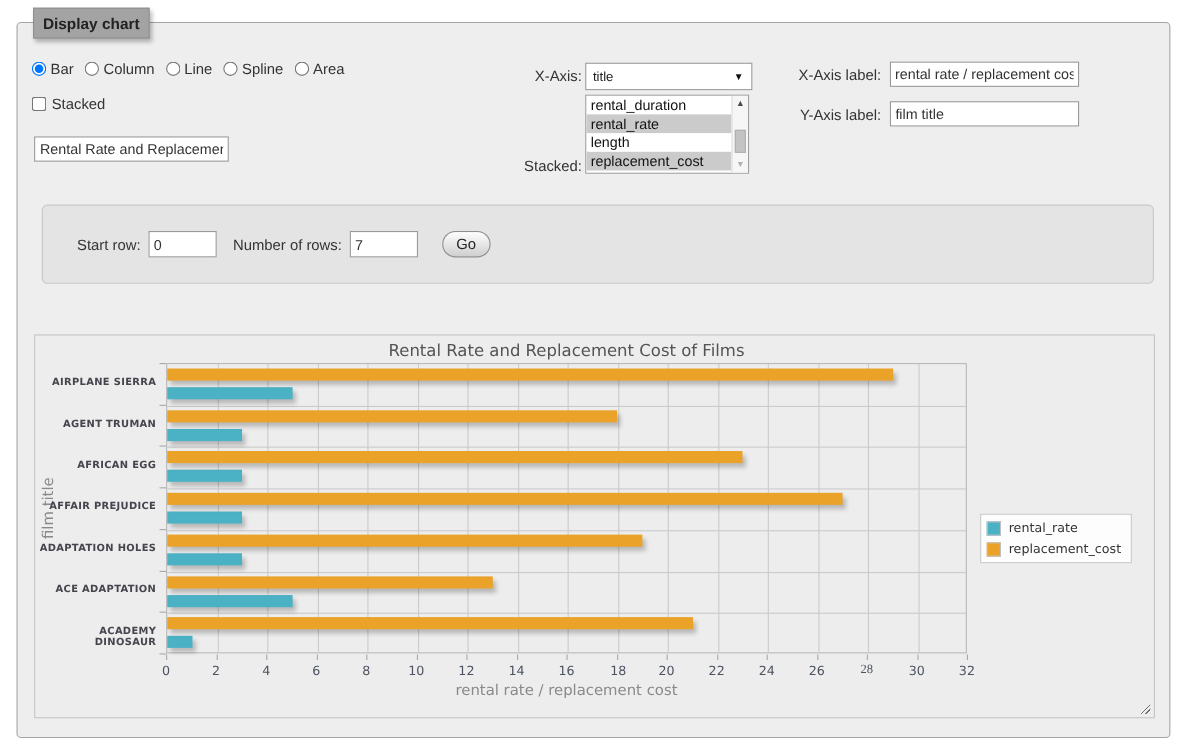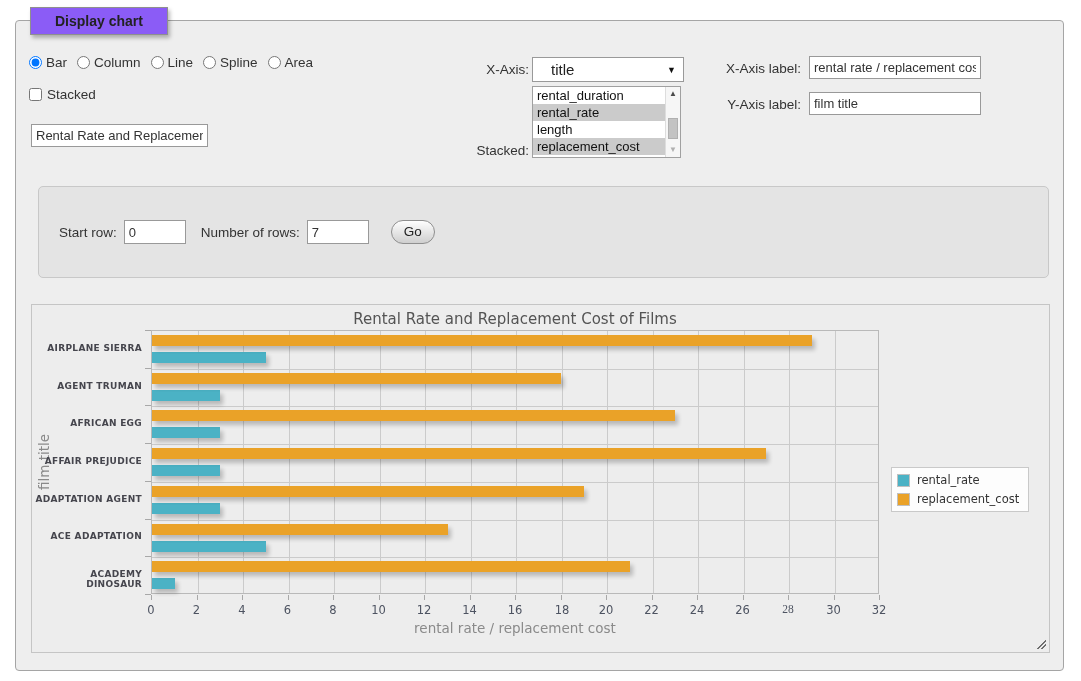--- a/index.html
+++ b/index.html
@@ -3,22 +3,22 @@
 <meta charset="utf-8">
 <style>
   * { box-sizing: border-box; margin: 0; padding: 0; }
   html, body { width: 1081px; height: 681px; background: #fff; overflow: hidden;
     font-family: "Liberation Sans", sans-serif; font-size: 13px; color: #333; }
   .page { position: relative; width: 1081px; height: 681px; }
 
   
   .fieldset { position: absolute; left: 15px; top: 20px; width: 1049px; height: 651px;
     background: #eeeeee; border: 1px solid #a5a5a5; border-radius: 4px; }
-  .legend-box { position: absolute; left: 14px; top: -14px; background: #8b5cf6;
-    border: 1px solid #8f8f8f; padding: 5px 24px; font-weight: bold; font-size: 14px;
+  .legend-box { position: absolute; left: 14px; top: -14px; background: #a3a3a3;
+    border: 1px solid #8f8f8f; padding: 5px 8px; font-weight: bold; font-size: 14px;
     color: #222; box-shadow: 2px 3px 4px rgba(0,0,0,0.28); }
 
   
   .radio-row { position: absolute; left: 13px; top: 34px; display: flex; align-items: center; }
   .radio-item { display: flex; align-items: center; margin-right: 10px; font-size: 13.5px; cursor: default; }
   .radio-item input { margin-right: 4px; }
   .stacked-row { position: absolute; left: 13px; top: 66px; display: flex; align-items: center; font-size: 13.5px; }
   .stacked-row input { margin-right: 5px; }
   input[type="text"] { border: 1px solid #999; background: #fff; height: 23px;
     padding: 1px 4px; font-family: "Liberation Sans", sans-serif; font-size: 13px; color: #333; }
@@ -28,42 +28,42 @@
   .xaxis-lbl { left: 438px; top: 41px; }
   .series-lbl { left: 438px; top: 122px; }
   .lbl2 { position: absolute; font-size: 13.5px; color: #333; text-align: right; width: 90px; }
   .xaxislabel-lbl { left: 695px; top: 40px; }
   .yaxislabel-lbl { left: 695px; top: 76px; }
   .xaxis-input { position: absolute; left: 793px; top: 35px; width: 172px; }
   .yaxis-input { position: absolute; left: 793px; top: 71px; width: 172px; }
 
   .select { position: absolute; left: 516px; top: 36px; width: 152px; height: 25px;
     background: #fff; border: 1px solid #999; display: flex; align-items: center; cursor: default; }
-  .select .val { flex: 1; padding-left: 18px; font-size: 15px; color: #222; }
+  .select .val { flex: 1; padding-left: 6px; font-size: 12px; color: #222; }
   .select .arrow { font-size: 9px; color: #111; padding-right: 7px; }
 
   .listbox { position: absolute; left: 516px; top: 65px; width: 149px; height: 72px;
     background: #fff; border: 1px solid #a0a0a0; overflow: hidden; }
   .listbox .opts { position: absolute; left: 0; top: 0; right: 15px; }
   .opt { height: 17px; line-height: 17px; padding-left: 4px; font-size: 13px; color: #111;
     white-space: nowrap; cursor: default; }
   .opt.sel { background: #cbcbcb; }
   .scrollbar { position: absolute; right: 0; top: 0; bottom: 0; width: 15px;
     background: #f6f6f6; border-left: 1px solid #ddd; }
   .scroll-up, .scroll-down { position: absolute; left: 0; width: 100%; height: 14px;
     font-size: 8px; text-align: center; line-height: 14px; }
   .scroll-up { top: 0; color: #4a4a4a; }
   .scroll-down { bottom: 0; color: #b0b0b0; }
   .scroll-thumb { position: absolute; left: 2px; right: 2px; top: 44%; height: 31%;
     background: #c3c3c3; border: 1px solid #b0b0b0; }
 
   
-  .rows-panel { position: absolute; left: 22px; top: 165px; width: 1011px; height: 92px;
+  .rows-panel { position: absolute; left: 22px; top: 165px; width: 1011px; height: 72px;
     background: #e4e4e4; border: 1px solid #c8c8c8; border-radius: 5px;
-    display: flex; align-items: center; padding-left: 20px; }
+    display: flex; align-items: center; padding-left: 31px; }
   .rows-panel label { font-size: 13.5px; color: #333; }
   .rows-panel input { width: 62px; margin-left: 7px; height: 24px; }
   .rows-panel .spacer { width: 15px; }
   .go-btn { margin-left: 22px; border: 1px solid #8f8f8f; border-radius: 13px;
     background: linear-gradient(#fefefe, #cfcfcf); padding: 3px 12px 4px;
     font-family: "Liberation Sans", sans-serif; font-size: 13.5px; color: #222; cursor: default; }
 
   
   .chart-container { position: absolute; left: 15px; top: 283px; width: 1019px; height: 349px;
     background: #ededed; border: 1px solid #c5c5c5;
@@ -260,18 +260,18 @@
         <div class="ytickmark" style="top: 100.429px;"></div>
         <div class="ytickmark" style="top: 138.143px;"></div>
         <div class="ytickmark" style="top: 175.857px;"></div>
         <div class="ytickmark" style="top: 213.571px;"></div>
         <div class="ytickmark" style="top: 251.286px;"></div>
         <div class="ytickmark" style="top: 289px;"></div>
         <div class="cat" style="top: 37.8571px;">AIRPLANE SIERRA</div>
         <div class="cat" style="top: 75.5714px;">AGENT TRUMAN</div>
         <div class="cat" style="top: 113.286px;">AFRICAN EGG</div>
         <div class="cat" style="top: 151px;">AFFAIR PREJUDICE</div>
-        <div class="cat" style="top: 188.714px;">ADAPTATION AGENT</div>
+        <div class="cat" style="top: 188.714px;">ADAPTATION HOLES</div>
         <div class="cat" style="top: 226.429px;">ACE ADAPTATION</div>
         <div class="cat" style="top: 264.143px;">ACADEMY DINOSAUR</div>
       </div>
   </div>
 </div>
 
 </body></html>

